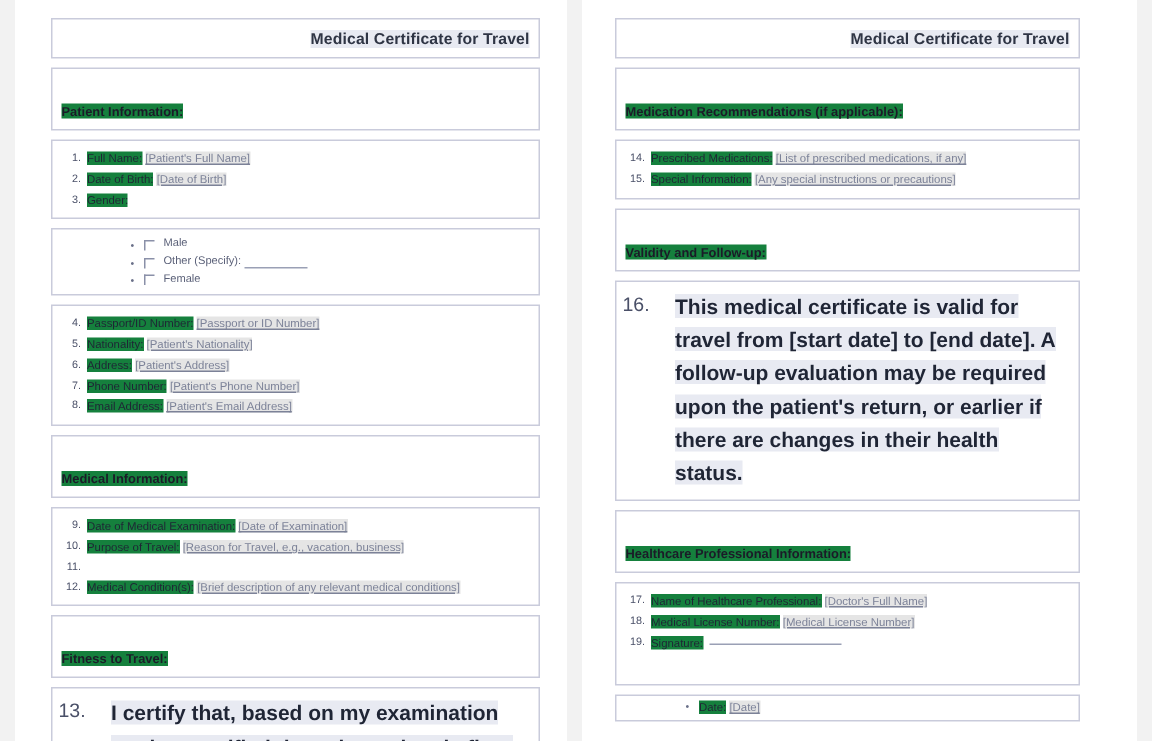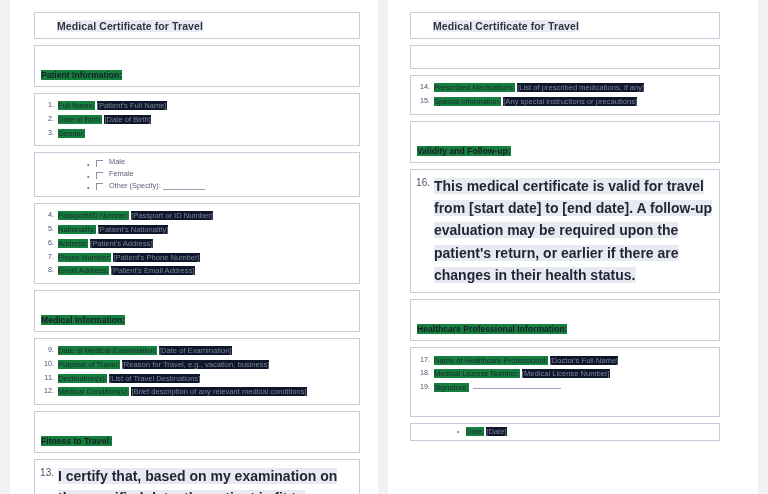--- a/index.html
+++ b/index.html
@@ -48,21 +48,21 @@
     border: 1px solid #c9cbdb;
     box-sizing: border-box;
     width: 100%;
     background: #fff;
   }
   .tbox + .tbox {
     margin-top: 6px;
   }
   .title-box {
     padding: 3px 6px 4px 22px;
-    text-align: left;
+    text-align: right;
   }
   .title-text {
     font-size: 10.5px;
     font-weight: bold;
     color: #2f3545;
     background: #e8eaf2;
     letter-spacing: 0.1px;
   }
 
   
@@ -109,21 +109,22 @@
   li .body {
     flex: 1;
   }
   .lbl {
     font-weight: normal;
     color: #1f2535;
     background: #15803d;
   }
   .ph {
     color: #7c8298;
-    background: #0f172a;
+    background: #e5e5e5;
+    text-decoration: underline;
   }
 
   
   .sub-box {
     padding: 3px 6px 4px 6px;
   }
   ul.subs {
     margin: 0;
     padding: 0 0 0 46px;
     list-style: none;
@@ -170,22 +171,22 @@
     padding: 5px 6px 6px 4px;
   }
   .para-row {
     display: flex;
     align-items: flex-start;
   }
   .para-row .num {
     width: 15px;
     min-width: 15px;
     text-align: right;
-    padding-right: 4px;
-    font-size: 10px;
+    padding-right: 20px;
+    font-size: 13px;
     color: #4a5068;
     line-height: 1.6;
   }
   .para-text {
     flex: 1;
     font-size: 14px;
     line-height: 1.6;
     font-weight: bold;
     color: #1f2535;
   }
@@ -246,27 +247,27 @@
       <div class="tbox sub-box">
         <ul class="subs">
           <li>
             <span class="bul">•</span>
             <span class="cbx"></span>
             <span class="sub-label">Male</span>
           </li>
           <li>
             <span class="bul">•</span>
             <span class="cbx"></span>
-            <span class="sub-label">Female</span>
+            <span class="sub-label">Other (Specify):</span>
+            <span class="uline"></span>
           </li>
           <li>
             <span class="bul">•</span>
             <span class="cbx"></span>
-            <span class="sub-label">Other (Specify):</span>
-            <span class="uline"></span>
+            <span class="sub-label">Female</span>
           </li>
         </ul>
       </div>
 
       <div class="tbox list-box">
         <ol class="items">
           <li>
             <span class="num">4.</span>
             <span class="body"><span class="lbl">Passport/ID Number:</span> <span class="ph">[Passport or ID Number]</span></span>
           </li>
@@ -299,21 +300,20 @@
           <li>
             <span class="num">9.</span>
             <span class="body"><span class="lbl">Date of Medical Examination:</span> <span class="ph">[Date of Examination]</span></span>
           </li>
           <li>
             <span class="num">10.</span>
             <span class="body"><span class="lbl">Purpose of Travel:</span> <span class="ph">[Reason for Travel, e.g., vacation, business]</span></span>
           </li>
           <li>
             <span class="num">11.</span>
-            <span class="body"><span class="lbl">Destination(s):</span> <span class="ph">[List of Travel Destinations]</span></span>
           </li>
           <li>
             <span class="num">12.</span>
             <span class="body"><span class="lbl">Medical Condition(s):</span> <span class="ph">[Brief description of any relevant medical conditions]</span></span>
           </li>
         </ol>
       </div>
 
       <div class="tbox section-box">
         <div class="section-spacer"></div>
@@ -332,20 +332,21 @@
 
   <div class="page page-right">
     <div class="doc-col">
 
       <div class="tbox title-box">
         <span class="title-text">Medical Certificate for Travel</span>
       </div>
 
       <div class="tbox section-box">
         <div class="section-spacer"></div>
+        <span class="section-title">Medication Recommendations (if applicable):</span>
       </div>
 
       <div class="tbox list-box">
         <ol class="items">
           <li>
             <span class="num">14.</span>
             <span class="body"><span class="lbl">Prescribed Medications:</span> <span class="ph">[List of prescribed medications, if any]</span></span>
           </li>
           <li>
             <span class="num">15.</span>

